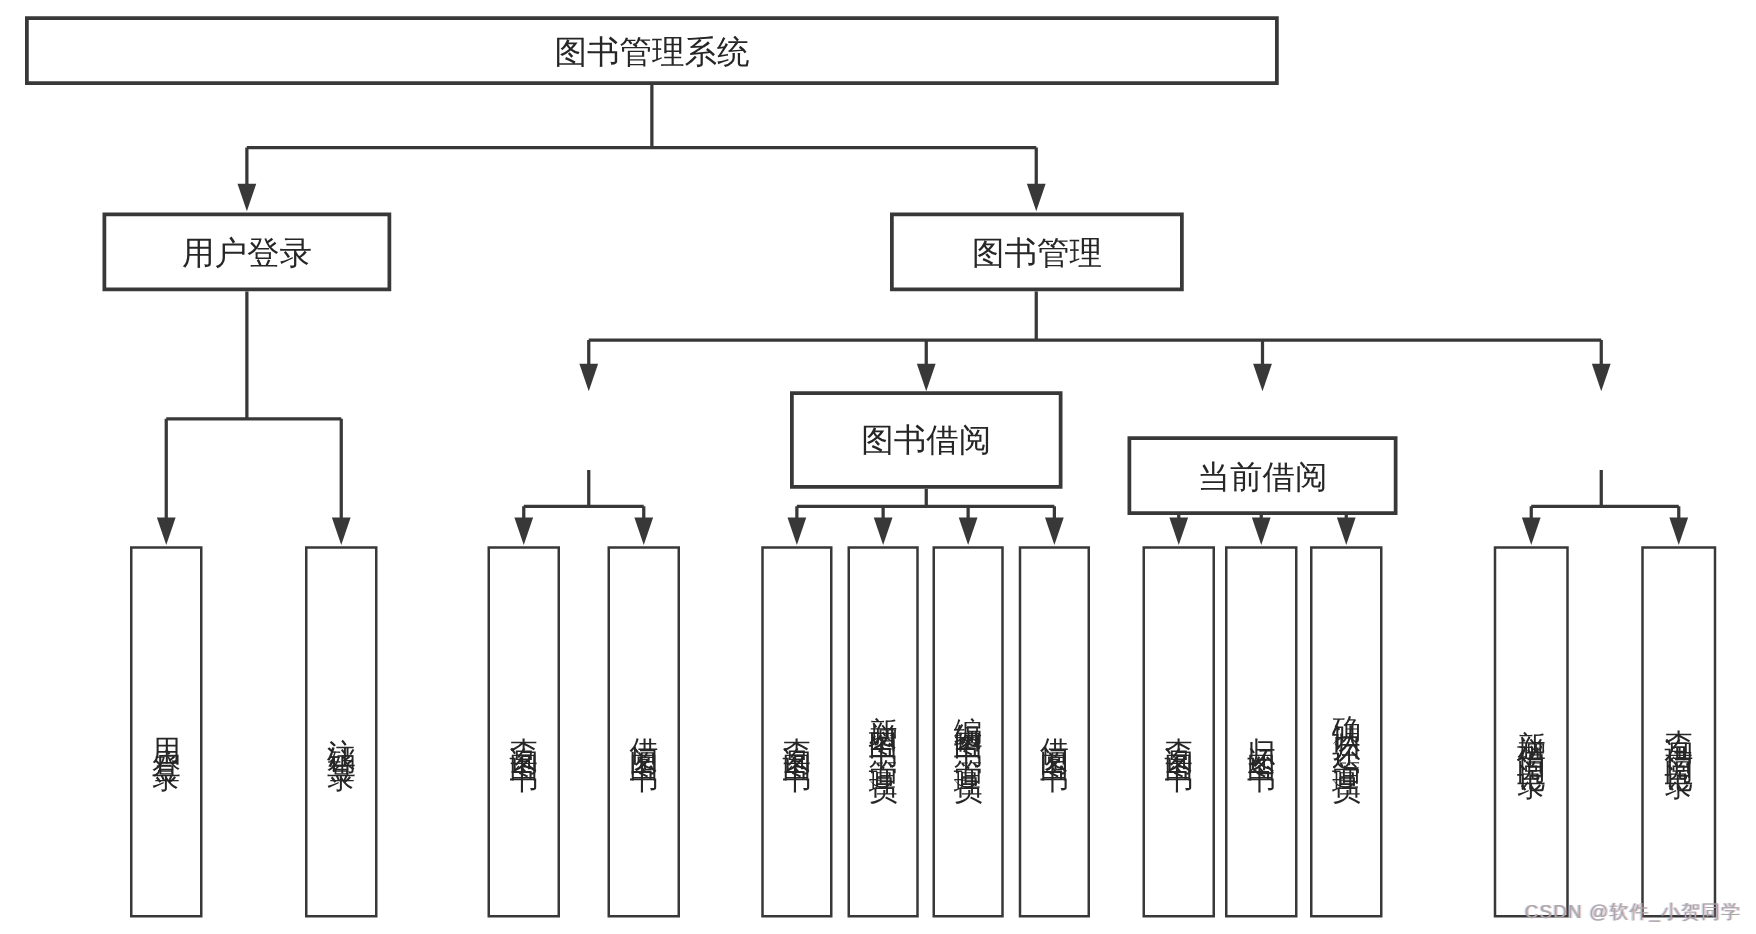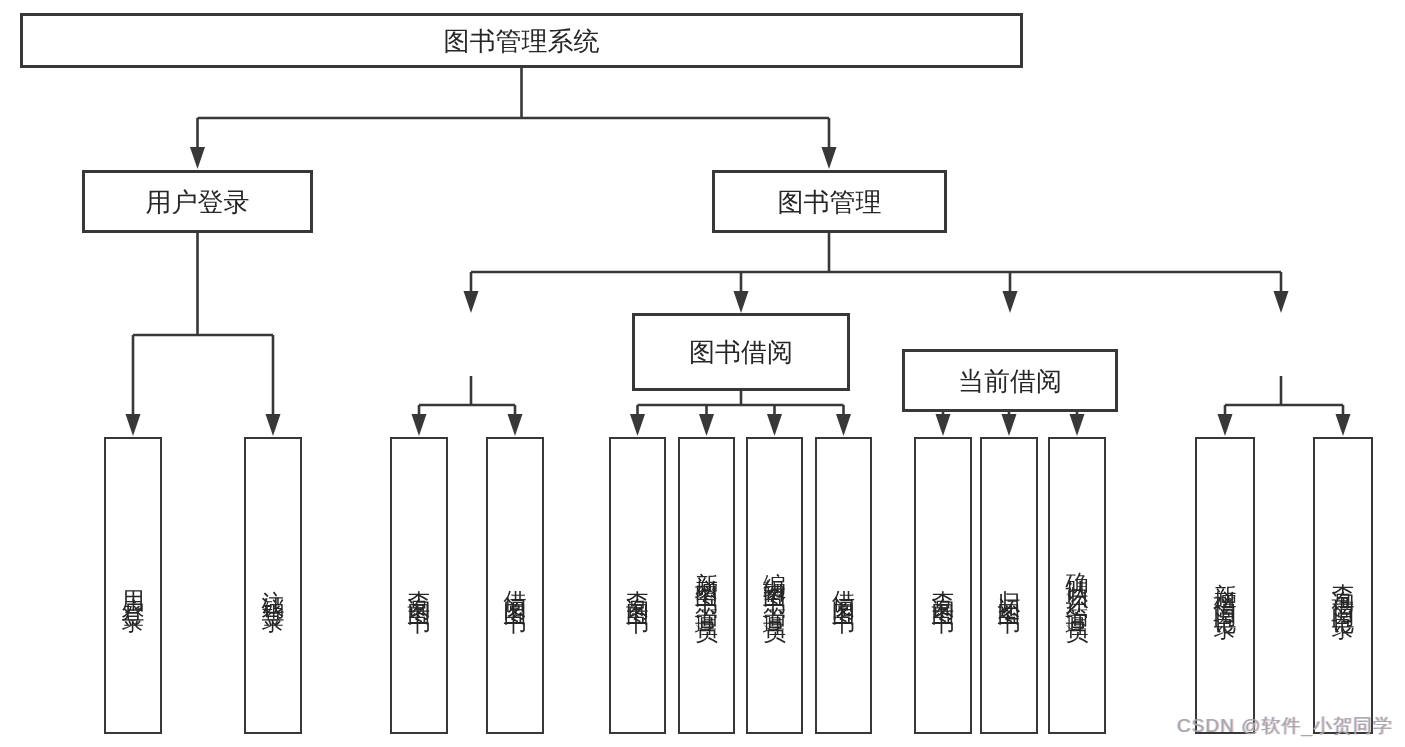--- a/index.html
+++ b/index.html
@@ -51,21 +51,21 @@
     font-size: 23px;
     writing-mode: vertical-rl;
     letter-spacing: 7px;
     border-width: 2.5px;
   }
 
   .watermark {
     position: absolute;
     right: 12px;
     bottom: 8px;
-    font-size: 19px;
+    font-size: 15px;
     color: var(--wm);
     letter-spacing: 1px;
     text-shadow: 1px 0 0 rgba(214,110,110,0.35), -1px 0 0 rgba(110,140,214,0.35);
     white-space: nowrap;
   }
 </style>
 </head>
 <body>
 
 <div class="canvas">

